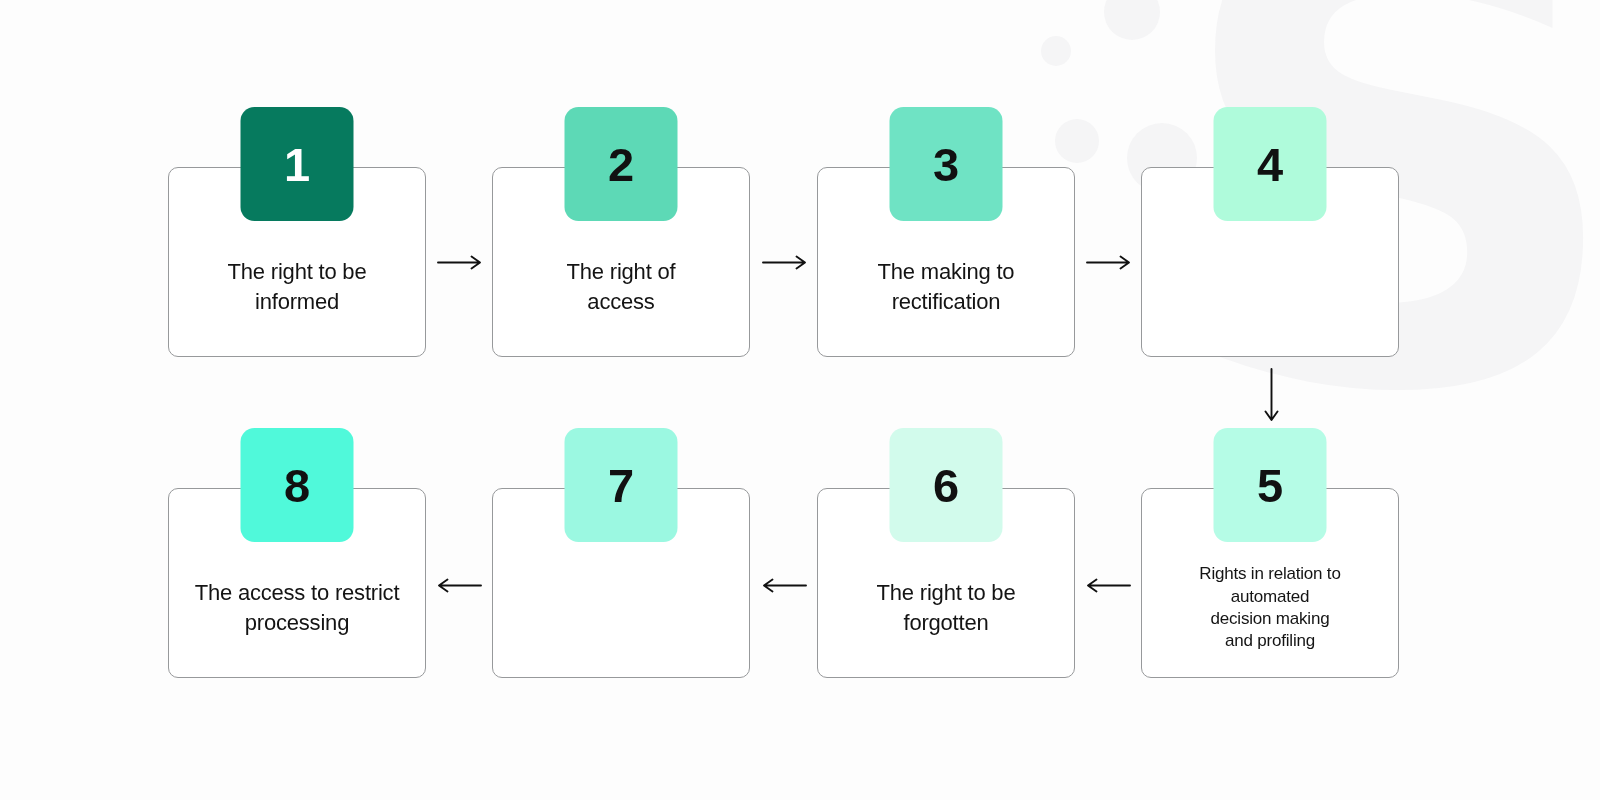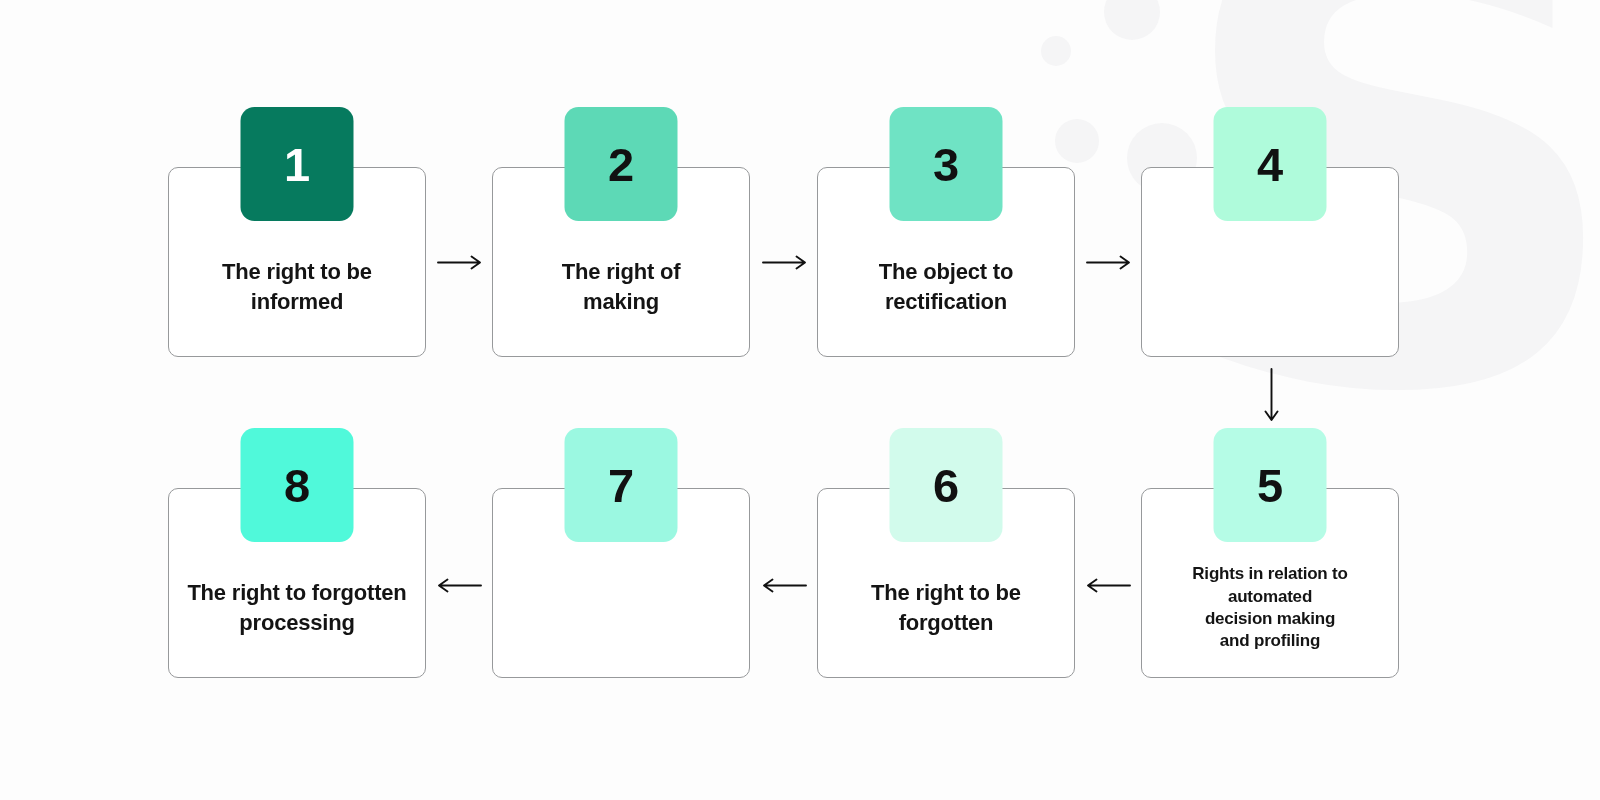--- a/index.html
+++ b/index.html
@@ -39,21 +39,21 @@
   .badge{
     position:absolute;left:50%;top:-61px;transform:translateX(-50%);
     width:113px;height:114px;border-radius:14px;
     display:flex;align-items:center;justify-content:center;
     font-size:47px;font-weight:700;color:#111111;
   }
   .card-label{
     position:absolute;left:4px;right:4px;top:53px;bottom:3px;
     display:flex;align-items:center;justify-content:center;
     text-align:center;white-space:pre-line;
-    font-size:22px;font-weight:700;line-height:1.36;color:#141414;
+    font-size:22px;font-weight:400;line-height:1.36;color:#141414;
     letter-spacing:-0.2px;
   }
   .c5 .card-label{font-size:17px;line-height:1.32;}
 
   
   .arrow{position:absolute;}
   .a12{left:436px;top:254px;} .a23{left:761px;top:254px;} .a34{left:1085px;top:254px;}
   .a45{left:1263px;top:367px;}
   .a56{left:1085px;top:577px;} .a67{left:761px;top:577px;} .a78{left:436px;top:577px;}
 </style>
@@ -72,26 +72,26 @@
 
   <div class="card c1">
     <div class="badge" style="background-color: rgb(6, 122, 94); color: rgb(255, 255, 255);">1</div>
     <div class="card-label">The right to be
 informed</div>
   </div>
 
   <div class="card c2">
     <div class="badge" style="background-color: rgb(93, 217, 182); color: rgb(17, 17, 17);">2</div>
     <div class="card-label">The right of
-making</div>
+access</div>
   </div>
 
   <div class="card c3">
     <div class="badge" style="background-color: rgb(111, 227, 196); color: rgb(17, 17, 17);">3</div>
-    <div class="card-label">The object to
+    <div class="card-label">The making to
 rectification</div>
   </div>
 
   <div class="card c4">
     <div class="badge" style="background-color: rgb(175, 251, 219); color: rgb(17, 17, 17);">4</div>
   </div>
 
   <div class="card c5">
     <div class="badge" style="background-color: rgb(181, 252, 230); color: rgb(17, 17, 17);">5</div>
     <div class="card-label">Rights in relation to
@@ -105,21 +105,21 @@
     <div class="card-label">The right to be
 forgotten</div>
   </div>
 
   <div class="card c7">
     <div class="badge" style="background-color: rgb(155, 248, 225); color: rgb(17, 17, 17);">7</div>
   </div>
 
   <div class="card c8">
     <div class="badge" style="background-color: rgb(80, 249, 218); color: rgb(17, 17, 17);">8</div>
-    <div class="card-label">The right to forgotten
+    <div class="card-label">The access to restrict
 processing</div>
   </div>
 
   <div class="arrow a12">
     <svg width="47" height="17" viewBox="0 0 47 17">
         <path d="M2 8.5 H43 M35.5 2.5 L44 8.5 L35.5 14.5" stroke="#111111" stroke-width="1.9" fill="none" stroke-linecap="round" stroke-linejoin="round"></path>
       </svg>
   </div>
   <div class="arrow a23">
     <svg width="47" height="17" viewBox="0 0 47 17">

